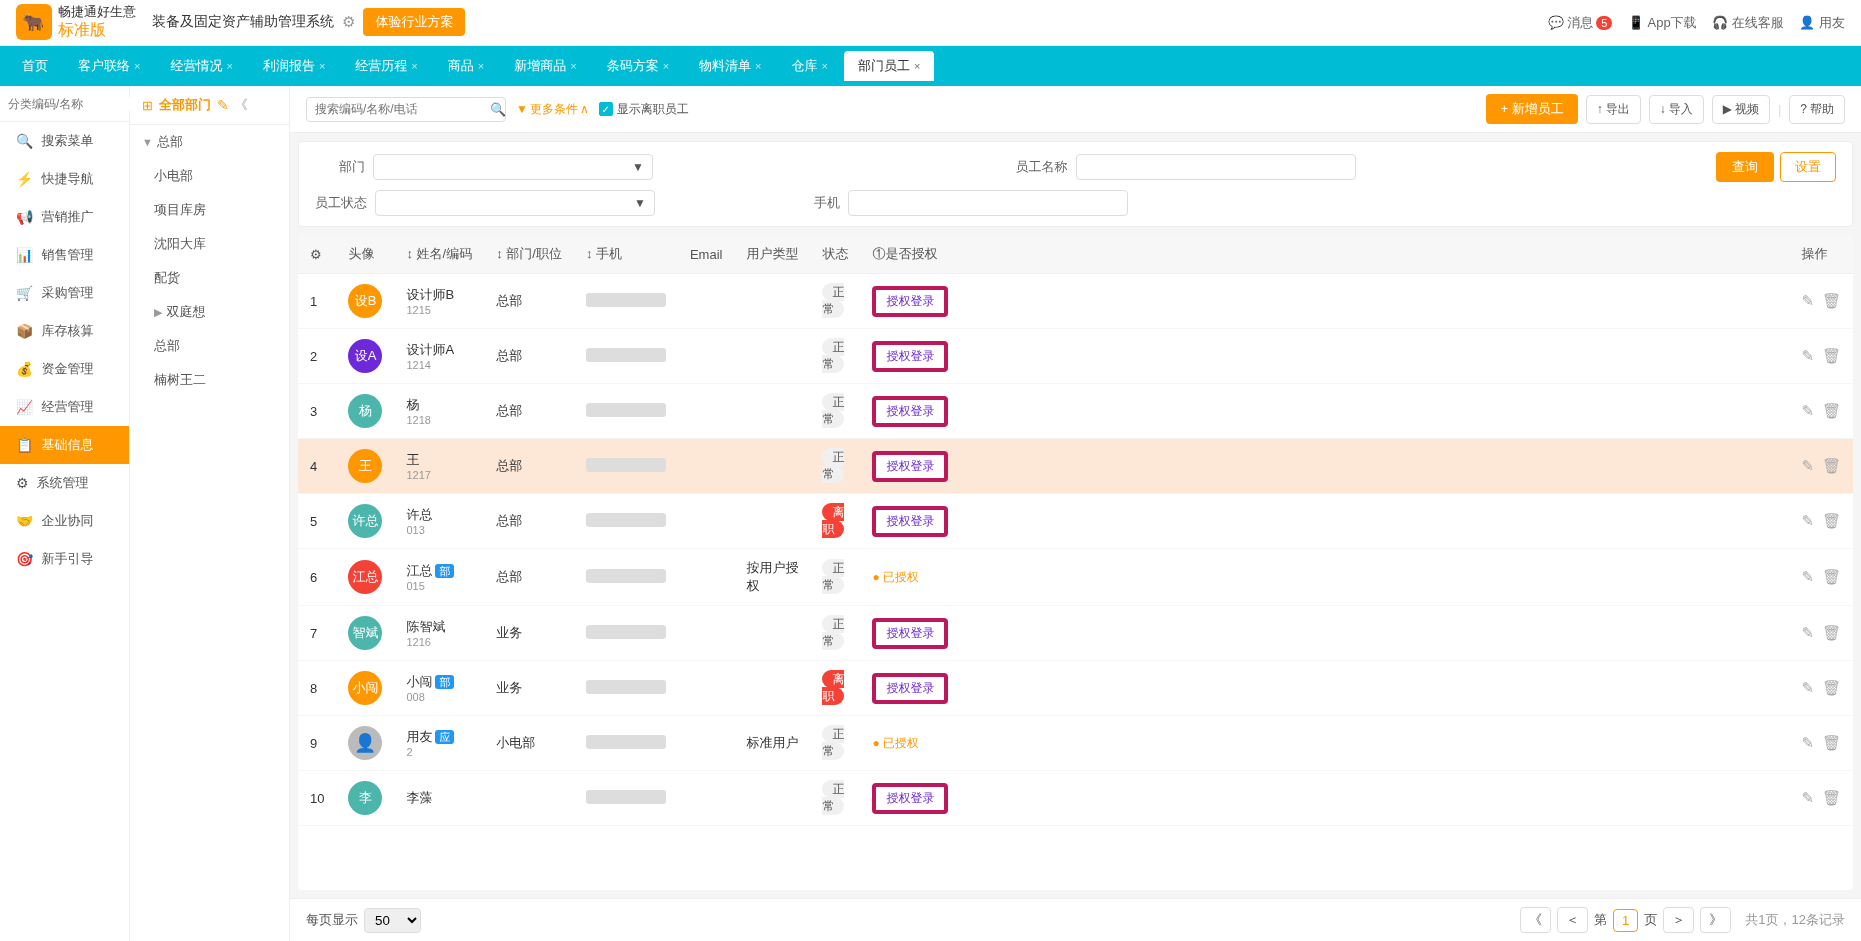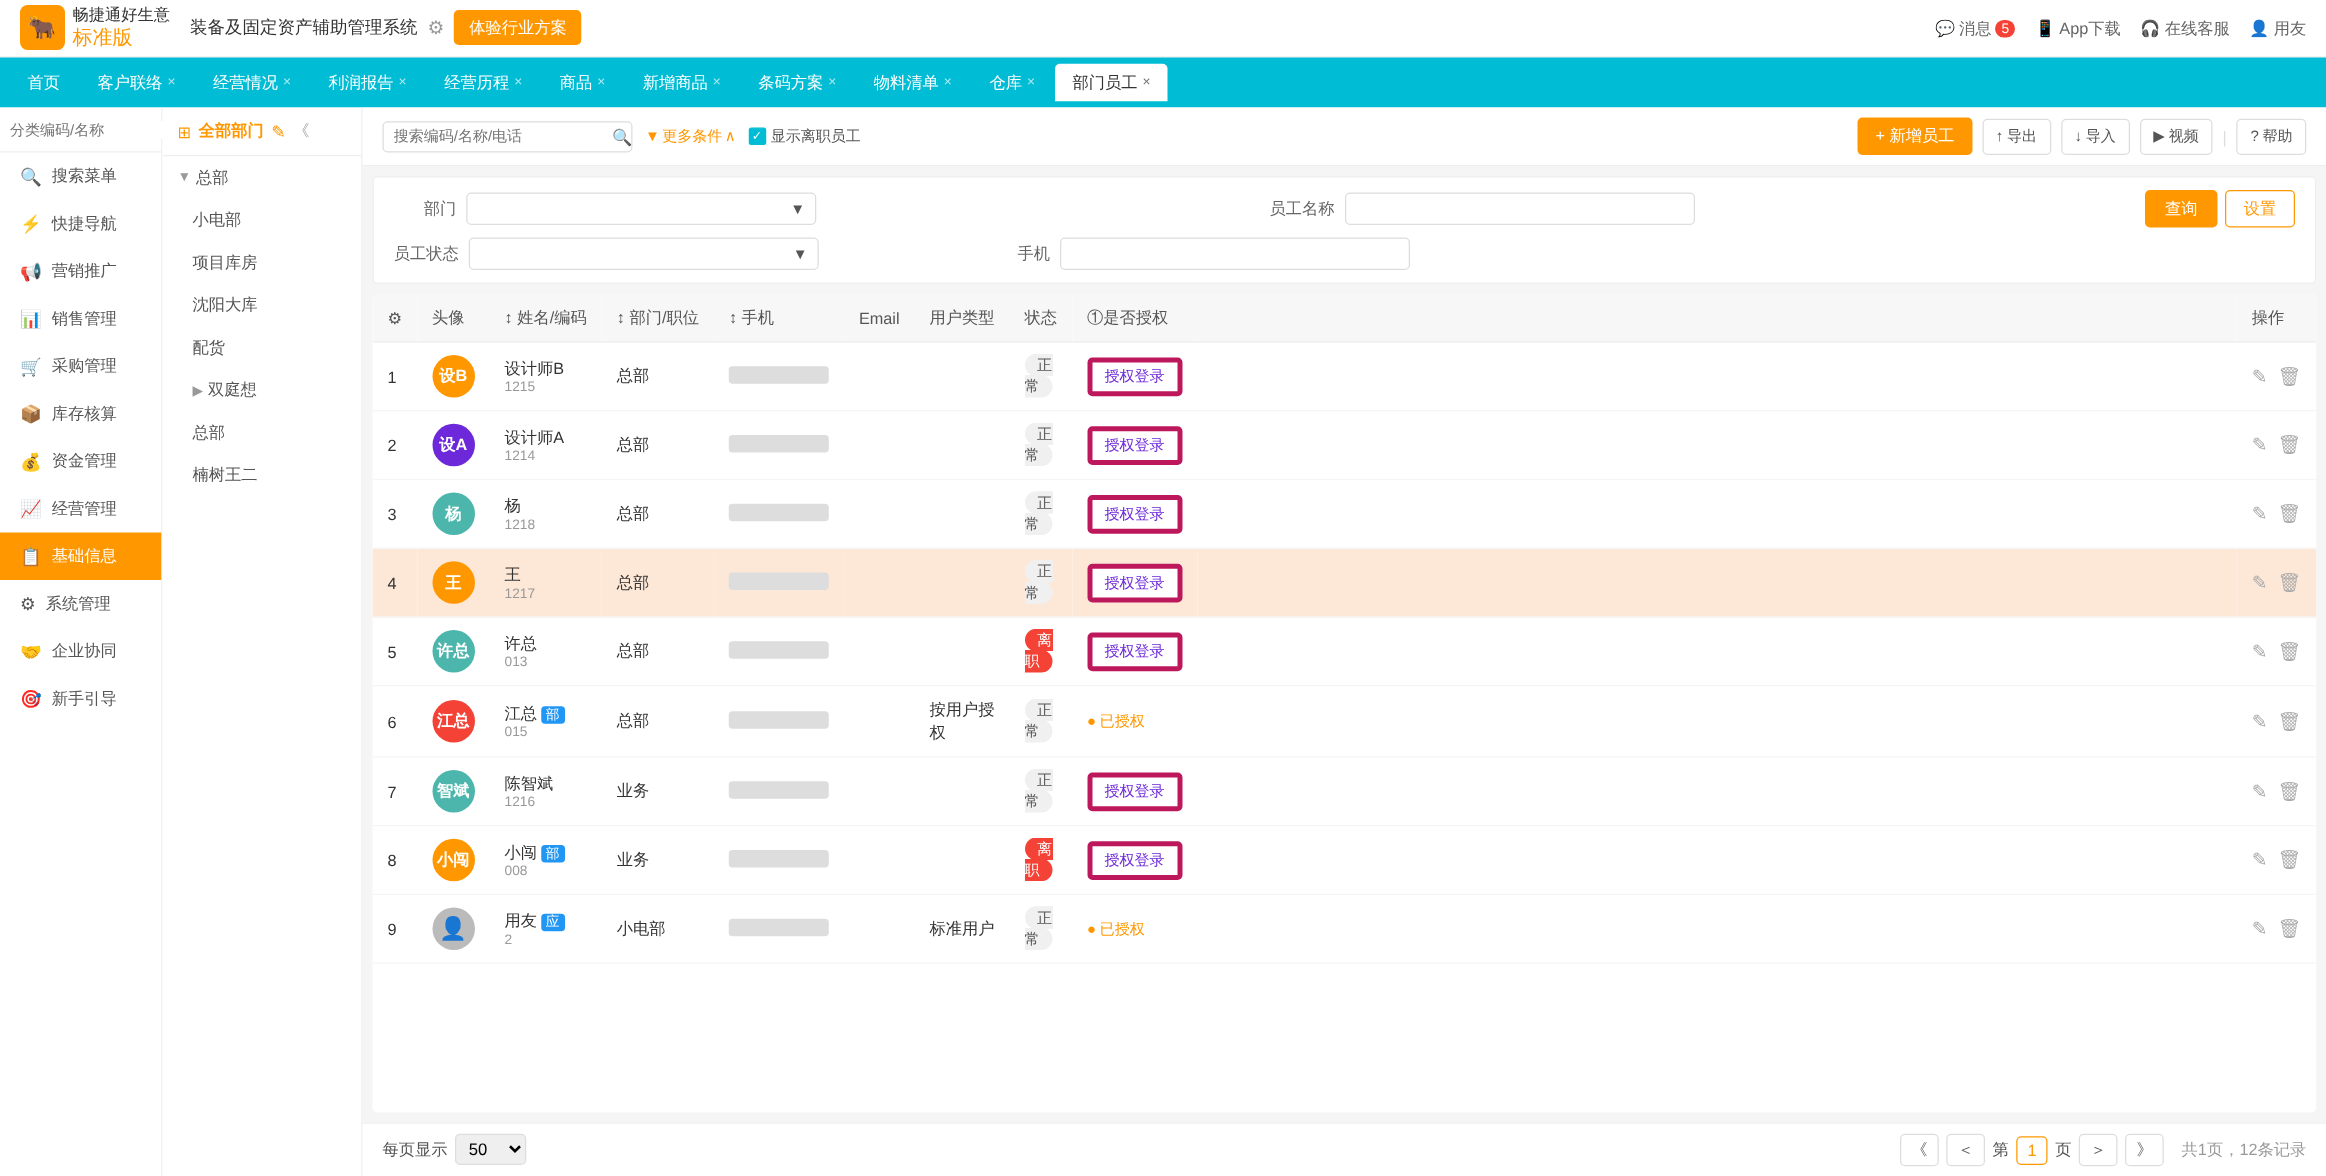--- a/index.html
+++ b/index.html
@@ -182,38 +182,38 @@
     }
     tr.highlighted { background: #fde8d8; }
     .avatar {
       width: 34px; height: 34px;
       border-radius: 50%;
       display: flex;
       align-items: center;
       justify-content: center;
       color: #fff;
       font-size: 13px;
-      font-weight: bold;
+      font-weight: normal;
     }
     .status-normal { color: #555; background: #f0f0f0; padding: 2px 10px; border-radius: 10px; font-size: 12px; }
     .status-resigned { color: #fff; background: #f44336; padding: 2px 10px; border-radius: 10px; font-size: 12px; }
     .btn-auth { border: 4px solid #be185d; color: #6d28d9; background: #fff; border-radius: 4px; padding: 3px 10px; cursor: pointer; font-size: 12px; white-space: nowrap; }
     .auth-done { color: #ff9800; font-size: 12px; display: flex; align-items: center; gap: 3px; }
     .auth-dot { color: #ff9800; }
     .op-btns { display: flex; align-items: center; gap: 8px; color: #aaa; }
     .op-btn { cursor: pointer; font-size: 15px; }
     .user-name { font-size: 13px; color: #333; }
     .user-code { font-size: 11px; color: #999; }
     .blurred { background: #ddd; border-radius: 3px; color: transparent; width: 80px; height: 14px; display: inline-block; }
     .tag-blue { background: #2196f3; color: #fff; font-size: 11px; padding: 1px 4px; border-radius: 3px; margin-left: 3px; }
 
     
     .table-footer {
       display: flex;
-      align-items: flex-start;
+      align-items: center;
       justify-content: space-between;
       padding: 8px 16px;
       background: #fff;
       border-top: 1px solid #eee;
       font-size: 13px;
       color: #555;
     }
     .pagination { display: flex; align-items: center; gap: 6px; }
     .page-btn { border: 1px solid #ddd; background: #fff; border-radius: 4px; padding: 3px 8px; cursor: pointer; color: #555; font-size: 13px; }
     .page-num { border: 1px solid #ff9800; background: #fff; border-radius: 4px; padding: 3px 8px; color: #ff9800; font-size: 13px; }
@@ -692,20 +692,43 @@
                 <span class="auth-done"><span class="auth-dot">●</span>已授权</span>
               </td>
               <td></td>
               <td>
                 <div class="op-btns">
                   <span class="op-btn">✎</span>
                   <span class="op-btn">🗑</span>
                 </div>
               </td>
             </tr>
+            <tr>
+              <td>10</td>
+              <td>
+                <div class="avatar" style="background: rgb(77, 182, 172);">李</div>
+              </td>
+              <td>
+                <div class="user-name">李藻</div>
+                <div class="user-code"></div>
+              </td>
+              <td></td>
+              <td><span class="blurred"></span></td>
+              <td></td>
+              <td></td>
+              <td><span class="status-normal">正常</span></td>
+              <td><button class="btn-auth">授权登录</button></td>
+              <td></td>
+              <td>
+                <div class="op-btns">
+                  <span class="op-btn">✎</span>
+                  <span class="op-btn">🗑</span>
+                </div>
+              </td>
+            </tr>
           </tbody>
       </table>
     </div>
 
     <div class="table-footer">
       <div style="display:flex;align-items:center;gap:6px;">
         <span>每页显示</span>
         <select style="border:1px solid #ddd;padding:3px 6px;border-radius:4px;">
           <option>50</option>
           <option>100</option>

